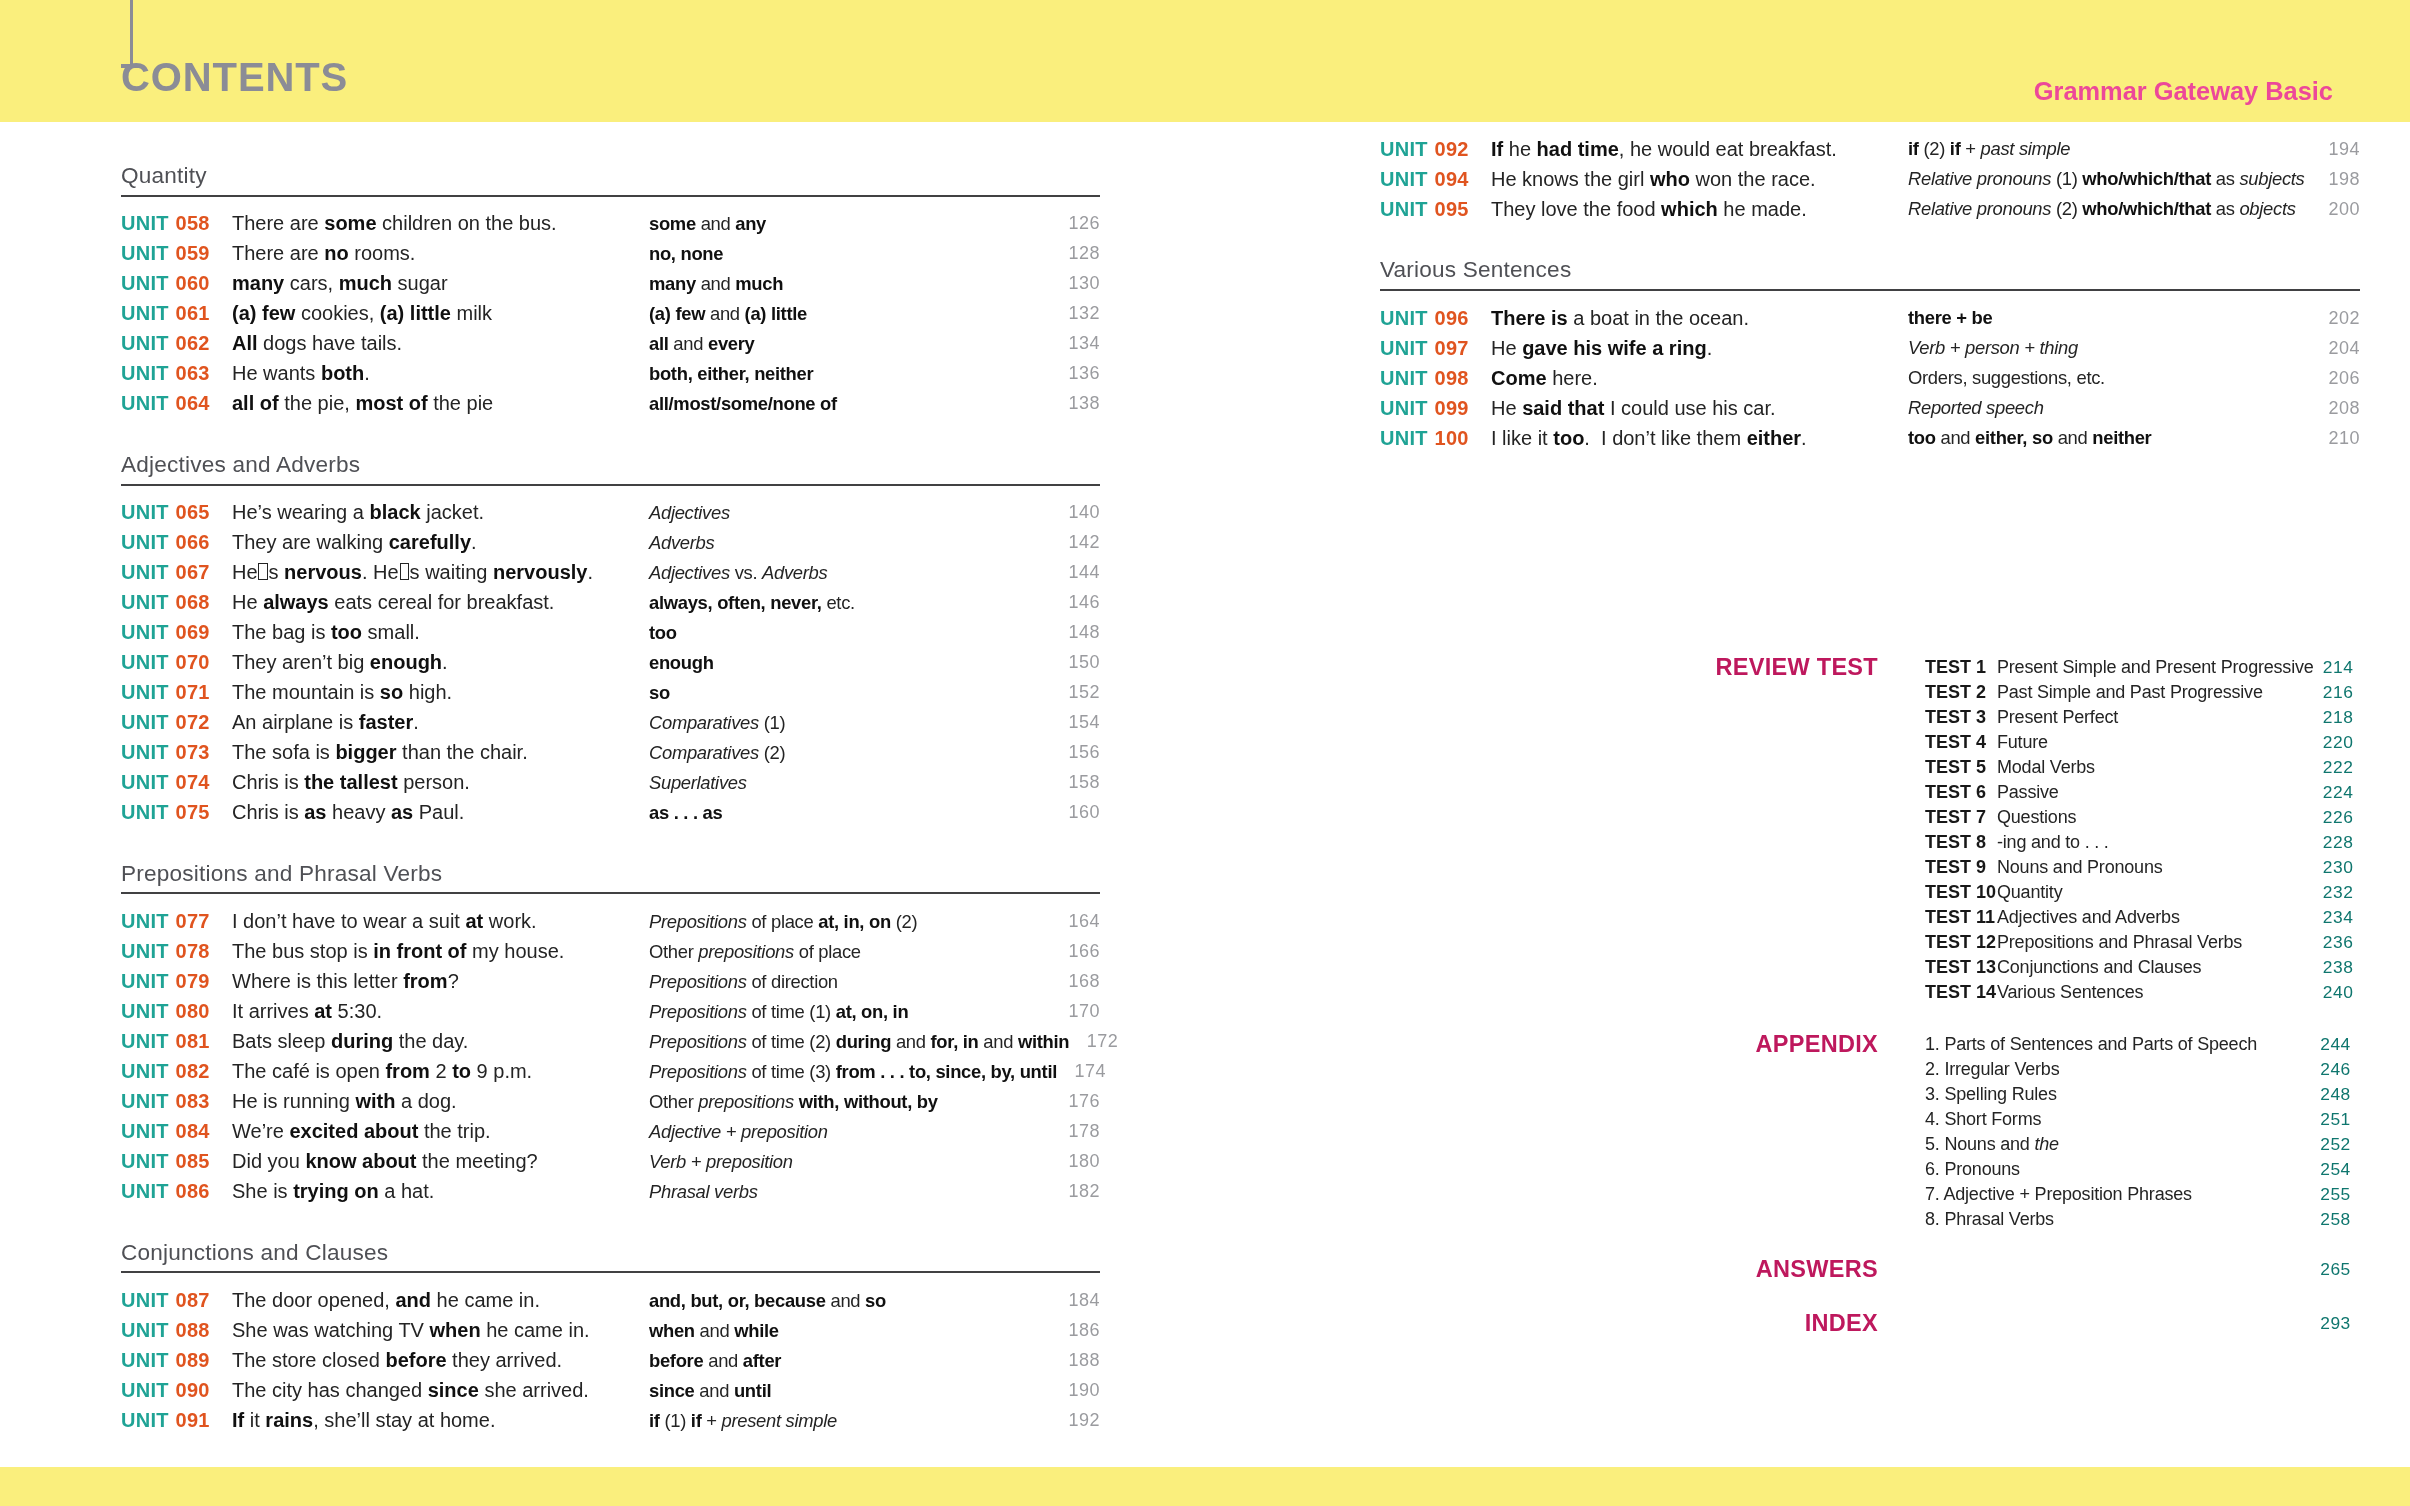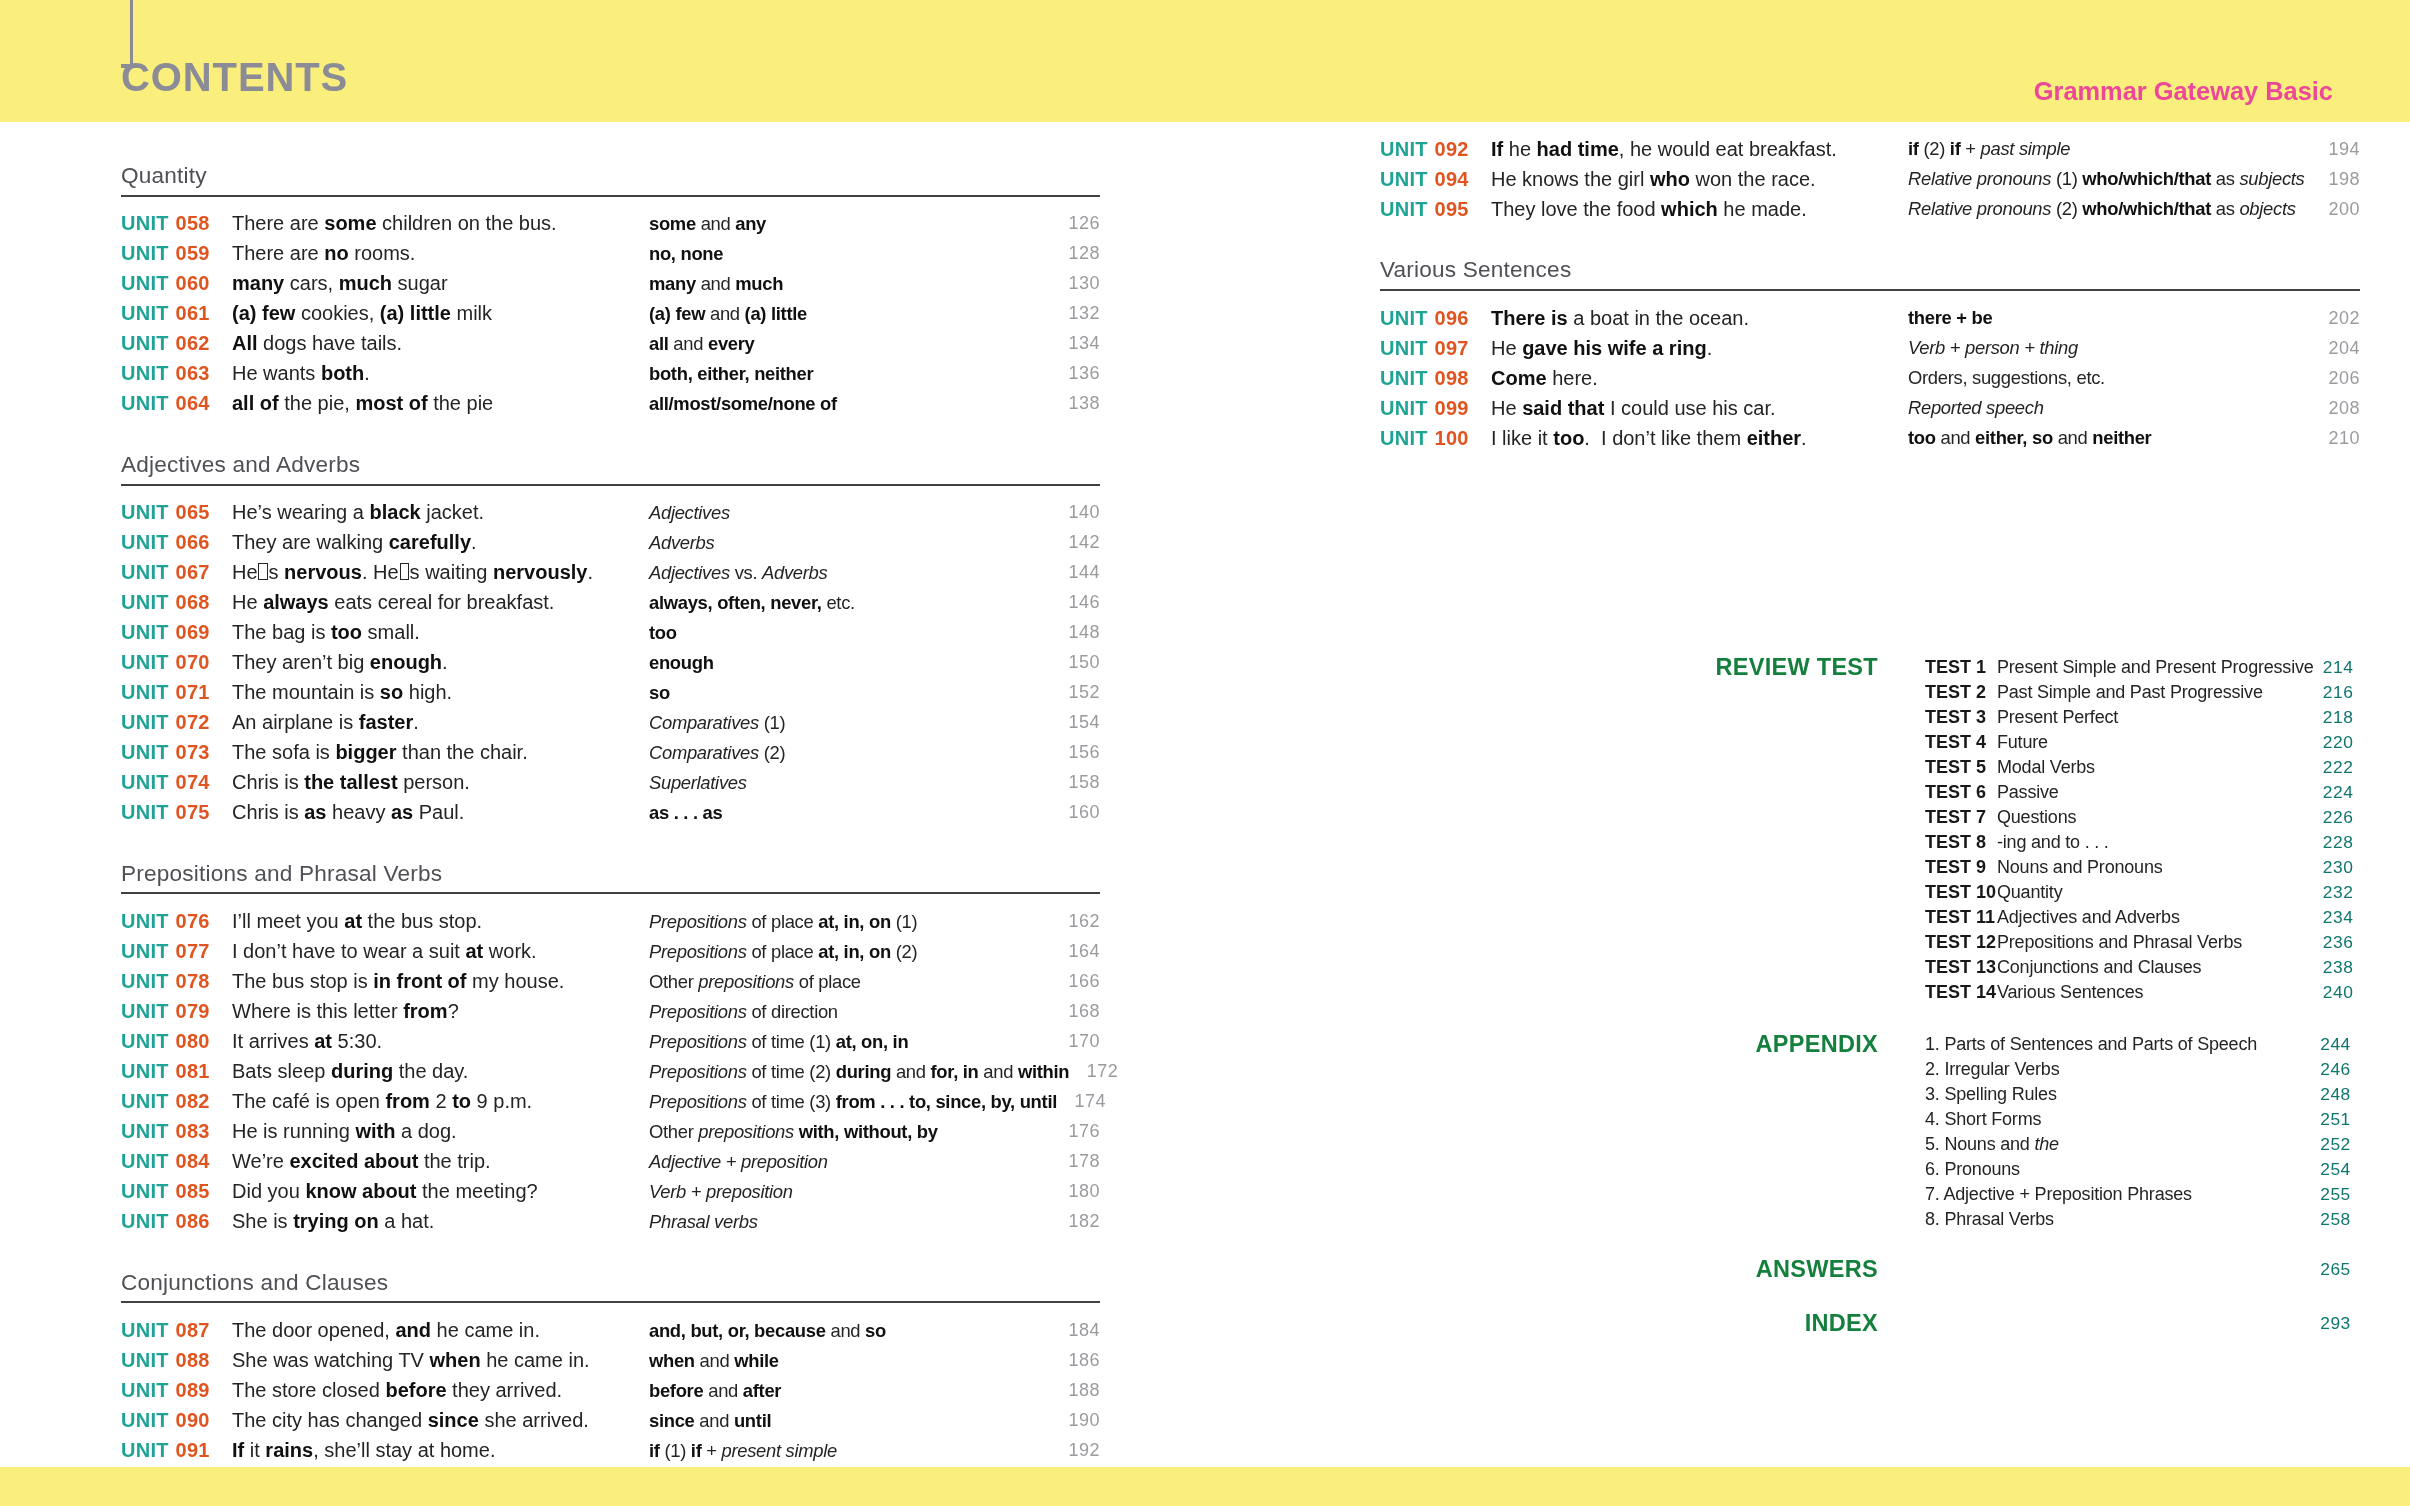--- a/index.html
+++ b/index.html
@@ -33,21 +33,21 @@
   .unit-label{flex:0 0 111px;font-weight:700;letter-spacing:0.3px;}
   .unit-word{color:#1fa395;}
   .unit-num{color:#e0541f;margin-left:6.6px;}
   .u-sentence{flex:0 0 417px;color:#242424;}
   .u-topic{flex:1 1 auto;font-size:18.4px;letter-spacing:-0.3px;color:#242424;}
   .u-page{flex:0 0 49px;text-align:right;font-size:18px;color:#9a9b9f;letter-spacing:0.5px;}
   .u-sentence b,.u-topic b{font-weight:700;color:#101010;}
 
   
   .block{display:flex;align-items:flex-start;}
-  .block-head{flex:0 0 498px;text-align:right;color:#15803d;font-weight:800;font-size:23.5px;
+  .block-head{flex:0 0 498px;text-align:right;color:#be185d;font-weight:800;font-size:23.5px;
               line-height:25px;letter-spacing:0.3px;}
   .block-list{flex:1 1 auto;margin-left:47px;}
   .m-review{margin-top:202px;}
   .m-appendix{margin-top:27px;}
   .m-answers{margin-top:25.4px;}
   .m-index{margin-top:29px;}
 
   .t-row{display:flex;align-items:center;height:25px;font-size:18px;white-space:nowrap;}
   .t-label{flex:0 0 72px;font-weight:700;color:#181818;}
   .t-topic{flex:1 1 auto;color:#242424;letter-spacing:-0.2px;}
@@ -192,26 +192,20 @@
             <span class="u-topic"><b>as . . . as</b></span>
             <span class="u-page">160</span>
           </div>
         </div>
       </div>
       <div class="section">
         <div class="section-title">Prepositions and Phrasal Verbs</div>
         <div class="section-rule"></div>
         <div class="rows">
           <div class="unit-row">
-            <span class="unit-label"><span class="unit-word">UNIT</span><span class="unit-num">076</span></span>
-            <span class="u-sentence">I’ll meet you <b>at</b> the bus stop.</span>
-            <span class="u-topic"><i>Prepositions</i> of place <b>at, in, on</b> (1)</span>
-            <span class="u-page">162</span>
-          </div>
-          <div class="unit-row">
             <span class="unit-label"><span class="unit-word">UNIT</span><span class="unit-num">077</span></span>
             <span class="u-sentence">I don’t have to wear a suit <b>at</b> work.</span>
             <span class="u-topic"><i>Prepositions</i> of place <b>at, in, on</b> (2)</span>
             <span class="u-page">164</span>
           </div>
           <div class="unit-row">
             <span class="unit-label"><span class="unit-word">UNIT</span><span class="unit-num">078</span></span>
             <span class="u-sentence">The bus stop is <b>in front of</b> my house.</span>
             <span class="u-topic">Other <i>prepositions</i> of place</span>
             <span class="u-page">166</span>

